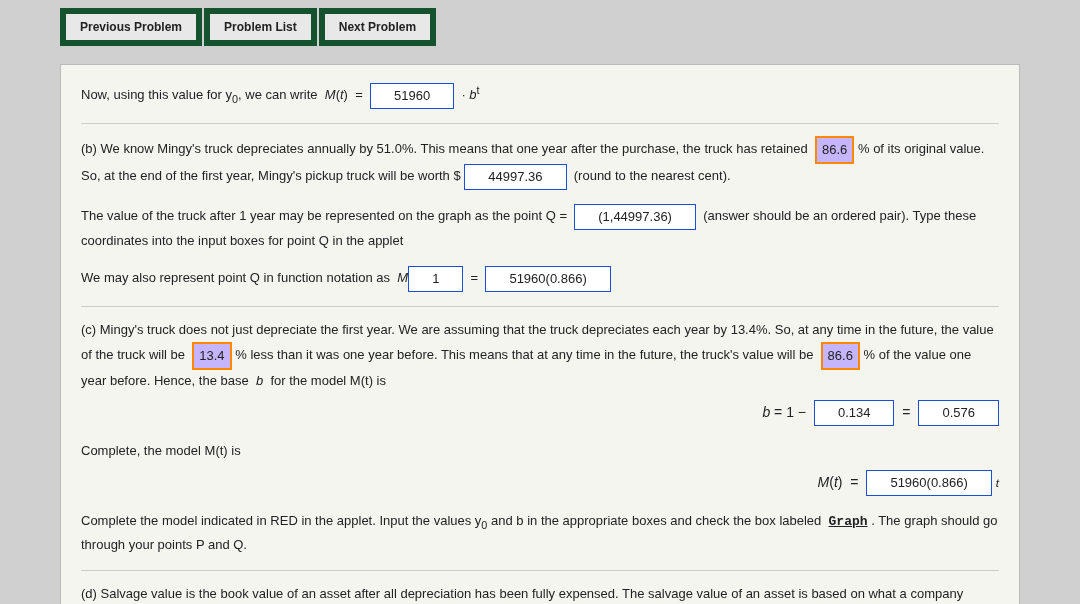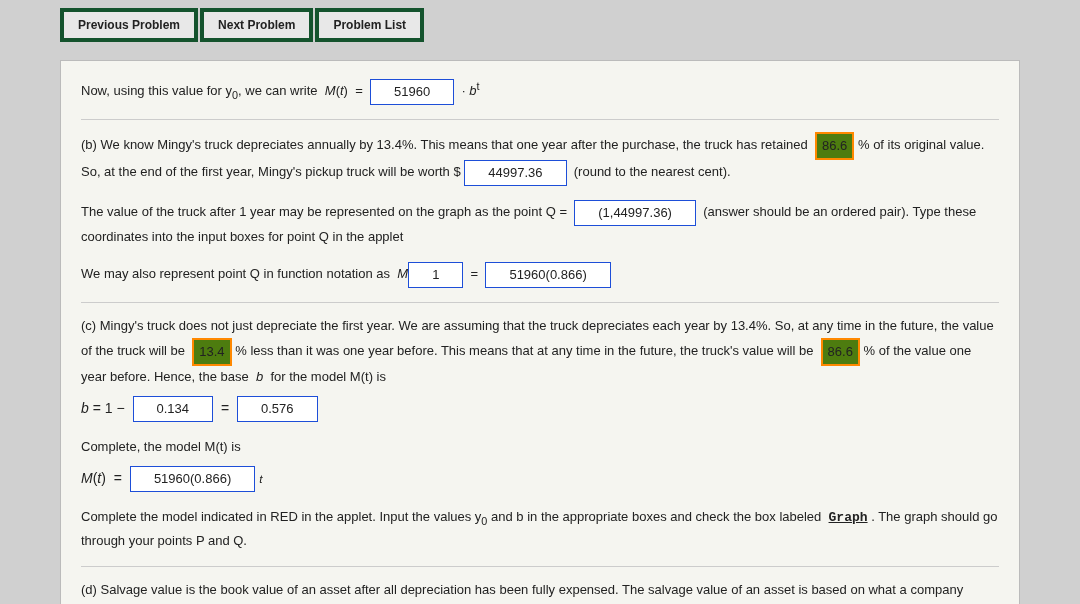--- a/index.html
+++ b/index.html
@@ -22,21 +22,21 @@
     .top-bar {
       display: flex;
       gap: 2px;
       margin-bottom: 18px;
     }
     .top-bar button {
       padding: 6px 14px;
       font-size: 12px;
       font-weight: bold;
       cursor: pointer;
-      border: 4px solid #14532d;
+      border: 6px solid #14532d;
       background: #e8e8e8;
       color: #222;
     }
     .content {
       background: #f5f5f0;
       border: 1px solid #bbb;
       padding: 16px 20px;
       font-size: 13px;
       line-height: 1.7;
     }
@@ -48,28 +48,28 @@
       border: 1px solid #1d4ed8;
       background: #fff;
       padding: 1px 23px;
       min-width: 24px;
       font-size: 13px;
       vertical-align: middle;
     }
     .inline-box-highlight {
       display: inline-block;
       border: 2px solid #f80;
-      background: #4d7c0f;
+      background: #c4b5fd;
       padding: 1px 5px;
       min-width: 24px;
       font-size: 13px;
       vertical-align: middle;
     }
     .math-block {
-      text-align: left;
+      text-align: right;
       margin: 8px 0;
       font-size: 14px;
     }
     .math-block .eq {
       display: inline-flex;
       align-items: center;
       gap: 4px;
     }
     .bold { font-weight: bold; font-family: Liberation Mono, monospace; }
     .underline { text-decoration: underline; }
@@ -80,41 +80,41 @@
     }
     p { margin: 0; }
   </style>
 </head>
 <body>
 
 <div class="page-wrapper">
 
   <div class="top-bar">
     <button>Previous Problem</button>
+    <button>Problem List</button>
     <button>Next Problem</button>
-    <button>Problem List</button>
   </div>
 
   <div class="content">
 
     <div class="section">
       <p>
         <span>Now, using this value for y</span><sub>0</sub><span>, we can write</span>
         &nbsp;<span><em>M</em>(<em>t</em>)</span>
         &nbsp;<span>=</span>
         &nbsp;<span class="inline-box">51960</span>
         &nbsp;<span>· <em>b</em><sup>t</sup></span>
       </p>
     </div>
 
     <hr class="divider">
 
     <div class="section">
       <p>
-        <span>(b) We know Mingy's truck depreciates annually by 13.4%. This means that one year after the purchase, the truck has retained</span>
+        <span>(b) We know Mingy's truck depreciates annually by 51.0%. This means that one year after the purchase, the truck has retained</span>
         &nbsp;<span class="inline-box-highlight">86.6</span>
         <span>%</span>
         <span>of its original value. So, at the end of the first year, Mingy's pickup truck will be worth $</span>
         <span class="inline-box">44997.36</span>
         &nbsp;<span>(round to the nearest cent).</span>
       </p>
     </div>
 
     <div class="section">
       <p>

